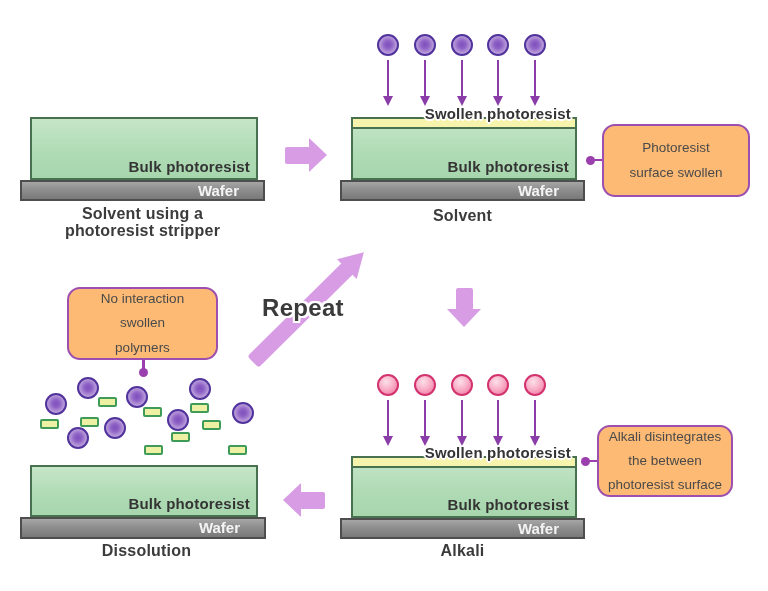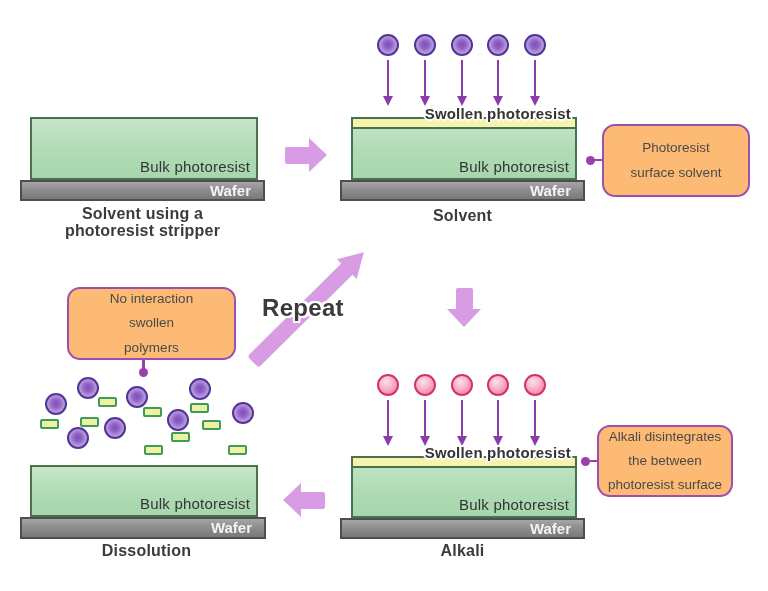--- a/index.html
+++ b/index.html
@@ -15,25 +15,25 @@
   }
   .strip-yellow{
     position:absolute;box-sizing:border-box;
     background:#f6f3ad;border:2px solid #47714f;
   }
   .wafer{
     position:absolute;box-sizing:border-box;
     background:linear-gradient(180deg,#a6a6a6 0%,#8e8e8e 45%,#797979 100%);
     border:2px solid #4e4e4e;
     color:#f4f4f4;font-weight:bold;font-size:15px;line-height:17px;
-    text-align:right;padding-right:12px;
+    text-align:right;padding-right:24px;
   }
   .bulk-label{
     position:absolute;right:6px;bottom:3px;
-    font-weight:normal;font-size:15px;color:#343434;letter-spacing:.2px;white-space:nowrap;
+    font-weight:bold;font-size:15px;color:#343434;letter-spacing:.2px;white-space:nowrap;
   }
   .swollen-label{
     position:absolute;font-weight:bold;font-size:15px;color:#343434;letter-spacing:.2px;
     text-align:right;white-space:nowrap;
     text-shadow:-2px 0 0 #fff,2px 0 0 #fff,0 -2px 0 #fff,0 2px 0 #fff,
                 -1px -1px 0 #fff,1px -1px 0 #fff,-1px 1px 0 #fff,1px 1px 0 #fff;
   }
   .caption{
     position:absolute;font-weight:bold;font-size:16px;line-height:17px;
     color:#3b3b3b;text-align:center;letter-spacing:.2px;
@@ -126,21 +126,21 @@
   #diss-green{left:30px;top:465px;width:228px;height:52px;}
   #diss-wafer{left:20px;top:517px;width:246px;height:22px;}
   #diss-caption{left:24px;top:542px;width:245px;}
   
   #callout-solvent{left:602px;top:124px;width:148px;height:73px;}
   #callout-solvent-line{left:590px;top:158.5px;width:13px;height:2.5px;}
   #callout-solvent-dot{left:585.5px;top:155.5px;}
   #callout-alkali{left:597px;top:425px;width:136px;height:72px;}
   #callout-alkali-line{left:585px;top:459.5px;width:13px;height:2.5px;}
   #callout-alkali-dot{left:580.5px;top:456.5px;}
-  #callout-diss{left:67px;top:287px;width:169px;height:73px;}
+  #callout-diss{left:67px;top:287px;width:151px;height:73px;}
   #callout-diss-line{left:142px;top:359px;width:2.5px;height:11px;}
   #callout-diss-dot{left:138.5px;top:368px;}
   
   #arrow-right{left:285px;top:138px;width:43px;height:35px;}
   #arrow-down{left:447px;top:288px;width:35px;height:40px;}
   #arrow-left{left:283px;top:483px;width:43px;height:35px;}
 </style>
 </head>
 <body>
 
@@ -196,21 +196,21 @@
     <div class="strip-yellow" id="solvent-strip"></div>
     <div class="swollen-label" id="solvent-swollen-label">Swollen photoresist</div>
     <div class="wafer" id="solvent-wafer">Wafer</div>
     <div class="caption" id="solvent-caption">Solvent</div>
   </div>
 
   <div class="connector-line" id="callout-solvent-line"></div>
   <div class="connector-dot" id="callout-solvent-dot"></div>
   <div class="callout" id="callout-solvent">
     <span>Photoresist</span>
-    <span>surface solvent</span>
+    <span>surface swollen</span>
   </div>
 
   <div class="barrow" id="arrow-repeat">
     <div class="shaft"></div>
     <div class="head"></div>
   </div>
   <div id="repeat-label">Repeat</div>
 
   <div class="barrow" id="arrow-down">
     <div class="shaft"></div>

